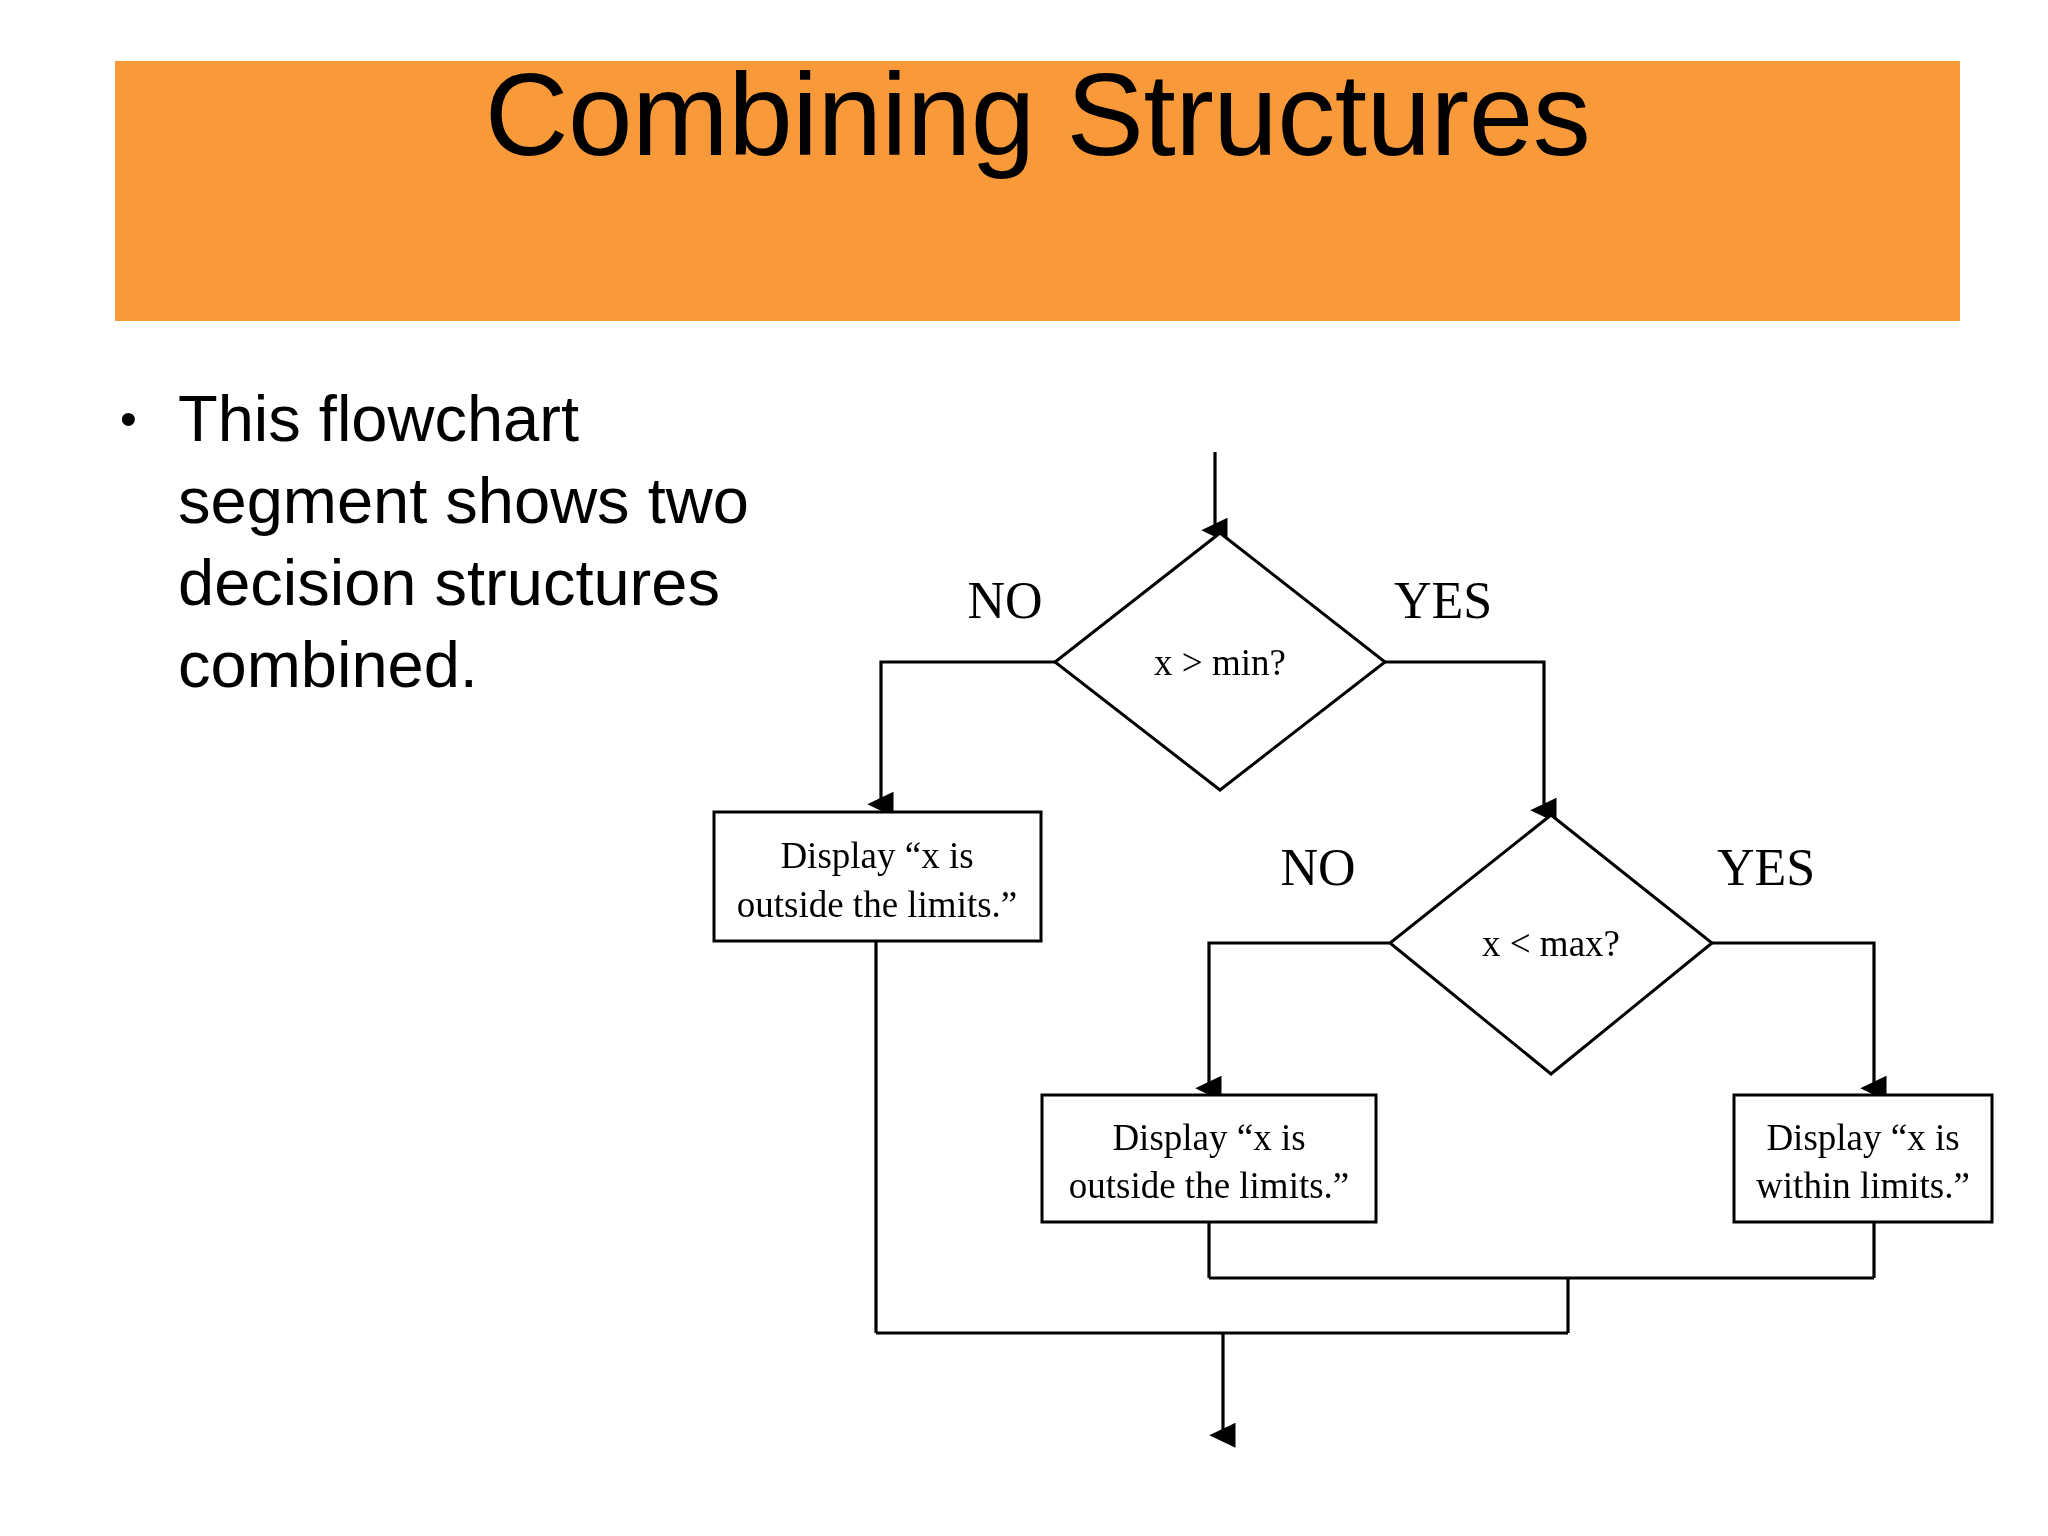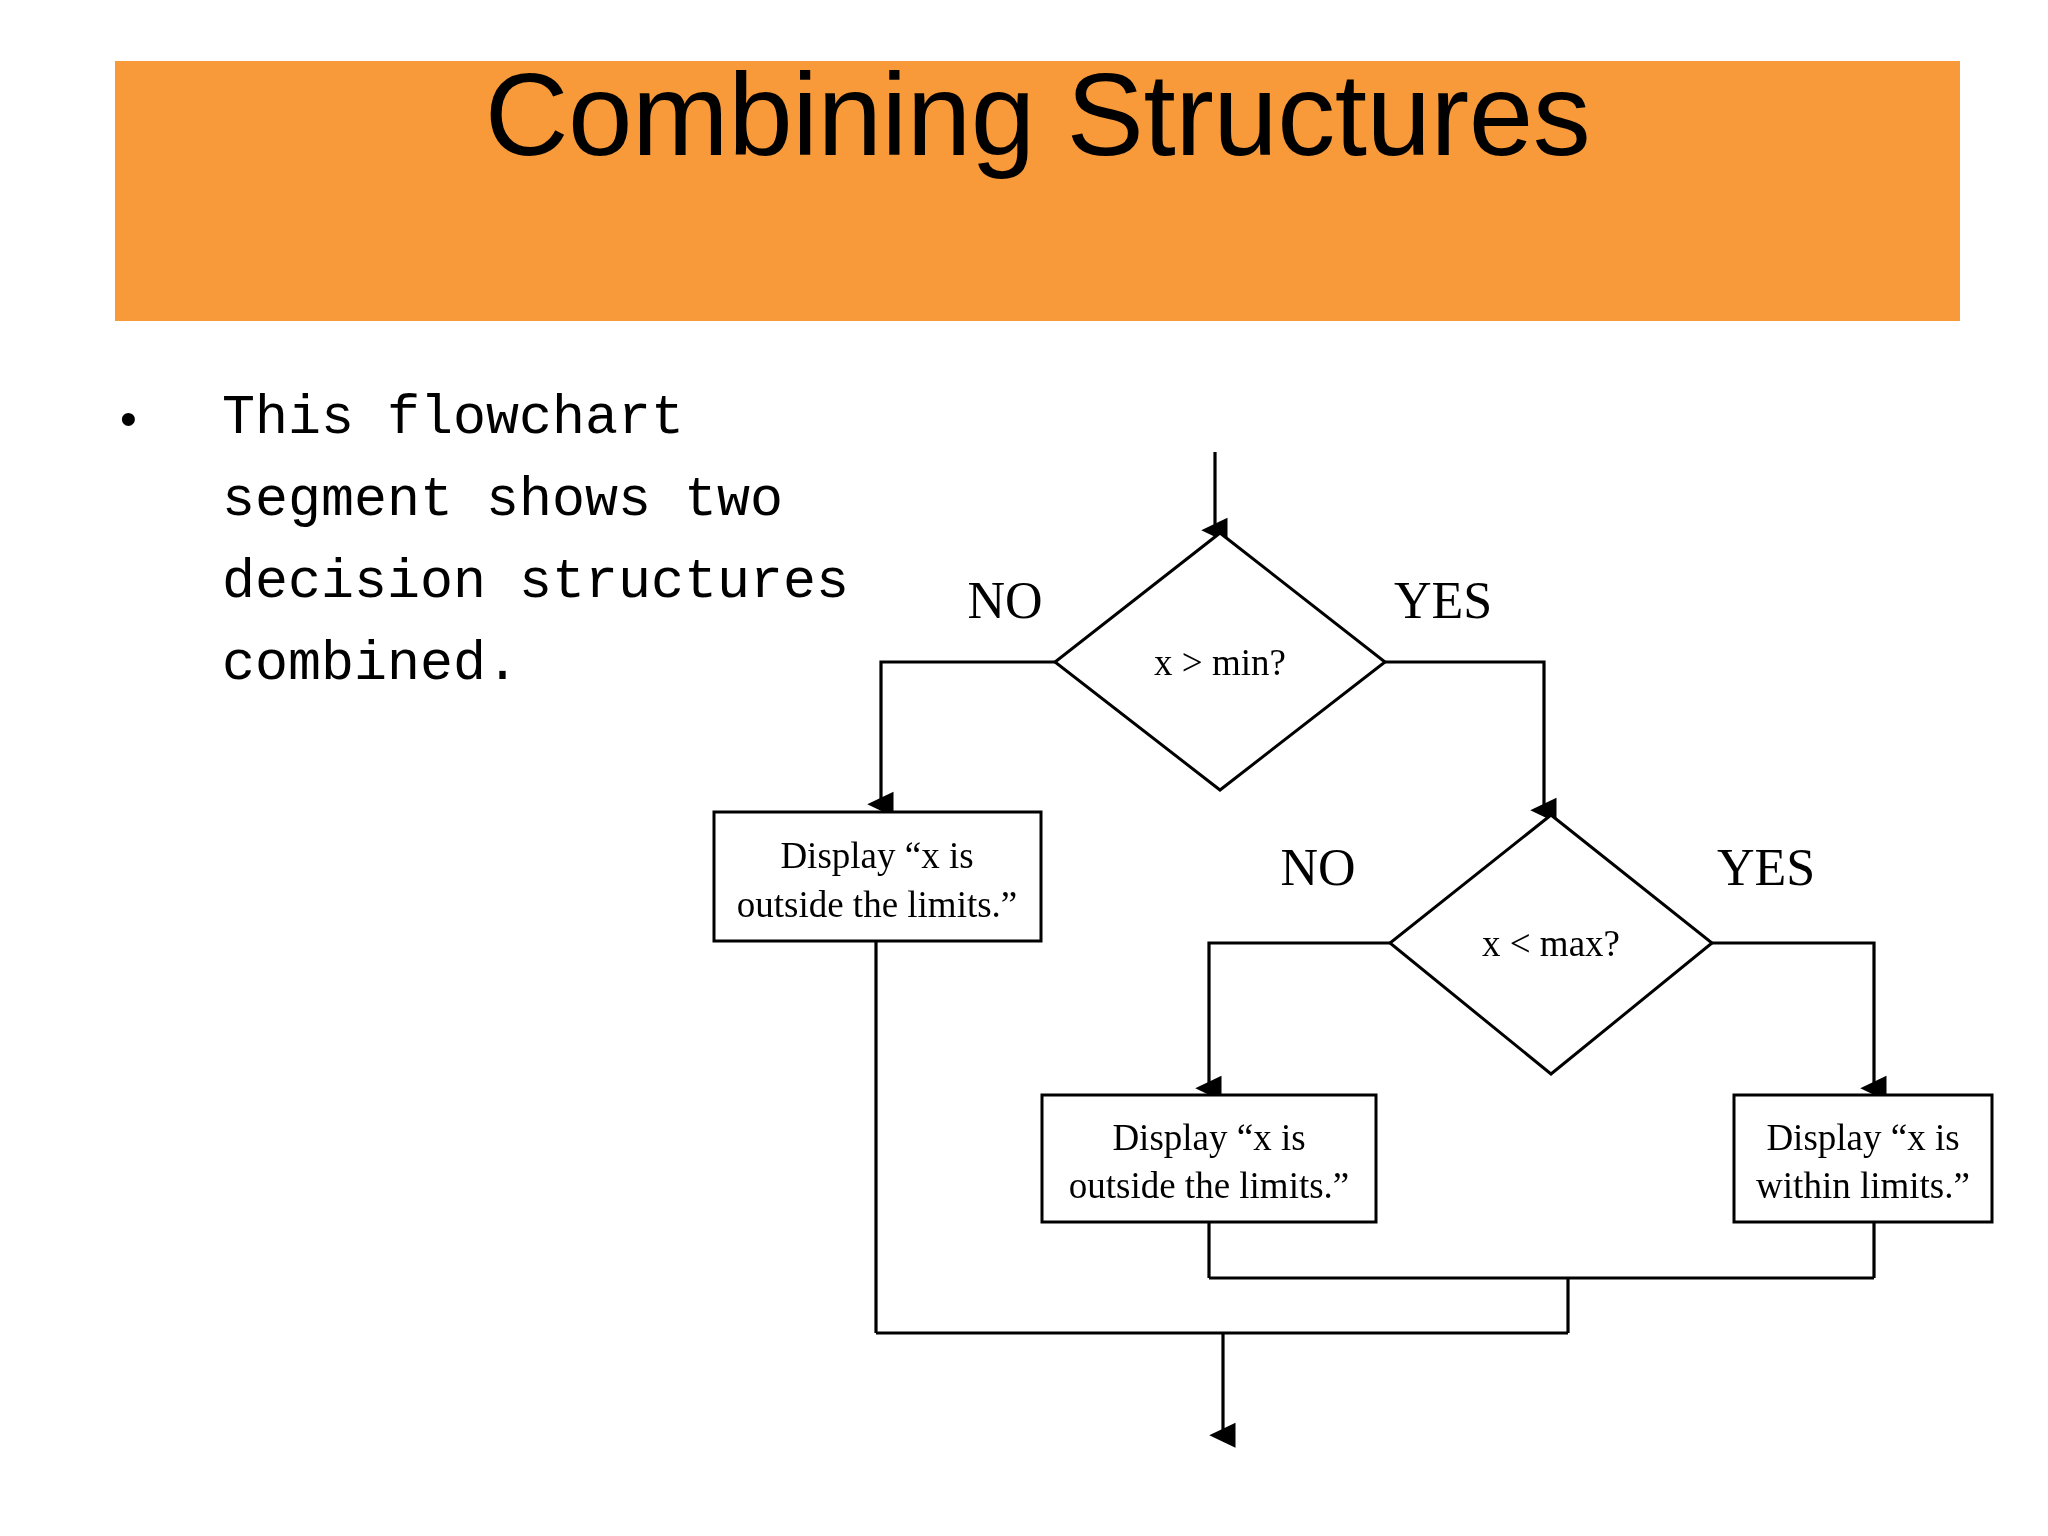--- a/index.html
+++ b/index.html
@@ -52,26 +52,25 @@
     font-size: 48px;
     line-height: 82px;
     color: #000000;
     width: 70px;
     flex: 0 0 70px;
     text-align: left;
     padding-left: 12px;
     box-sizing: border-box;
   }
   #bullet-text {
-    font-family: Liberation Mono, monospace;
-    font-size: 55px;
+    font-family: Liberation Sans, sans-serif;
+    font-size: 65px;
     line-height: 82px;
     color: #000000;
     max-width: 660px;
-    margin-left: 44px;
   }
   
   #flowchart {
     position: absolute;
     left: 0;
     top: 0;
     width: 2048px;
     height: 1536px;
   }
   .fc-label {

